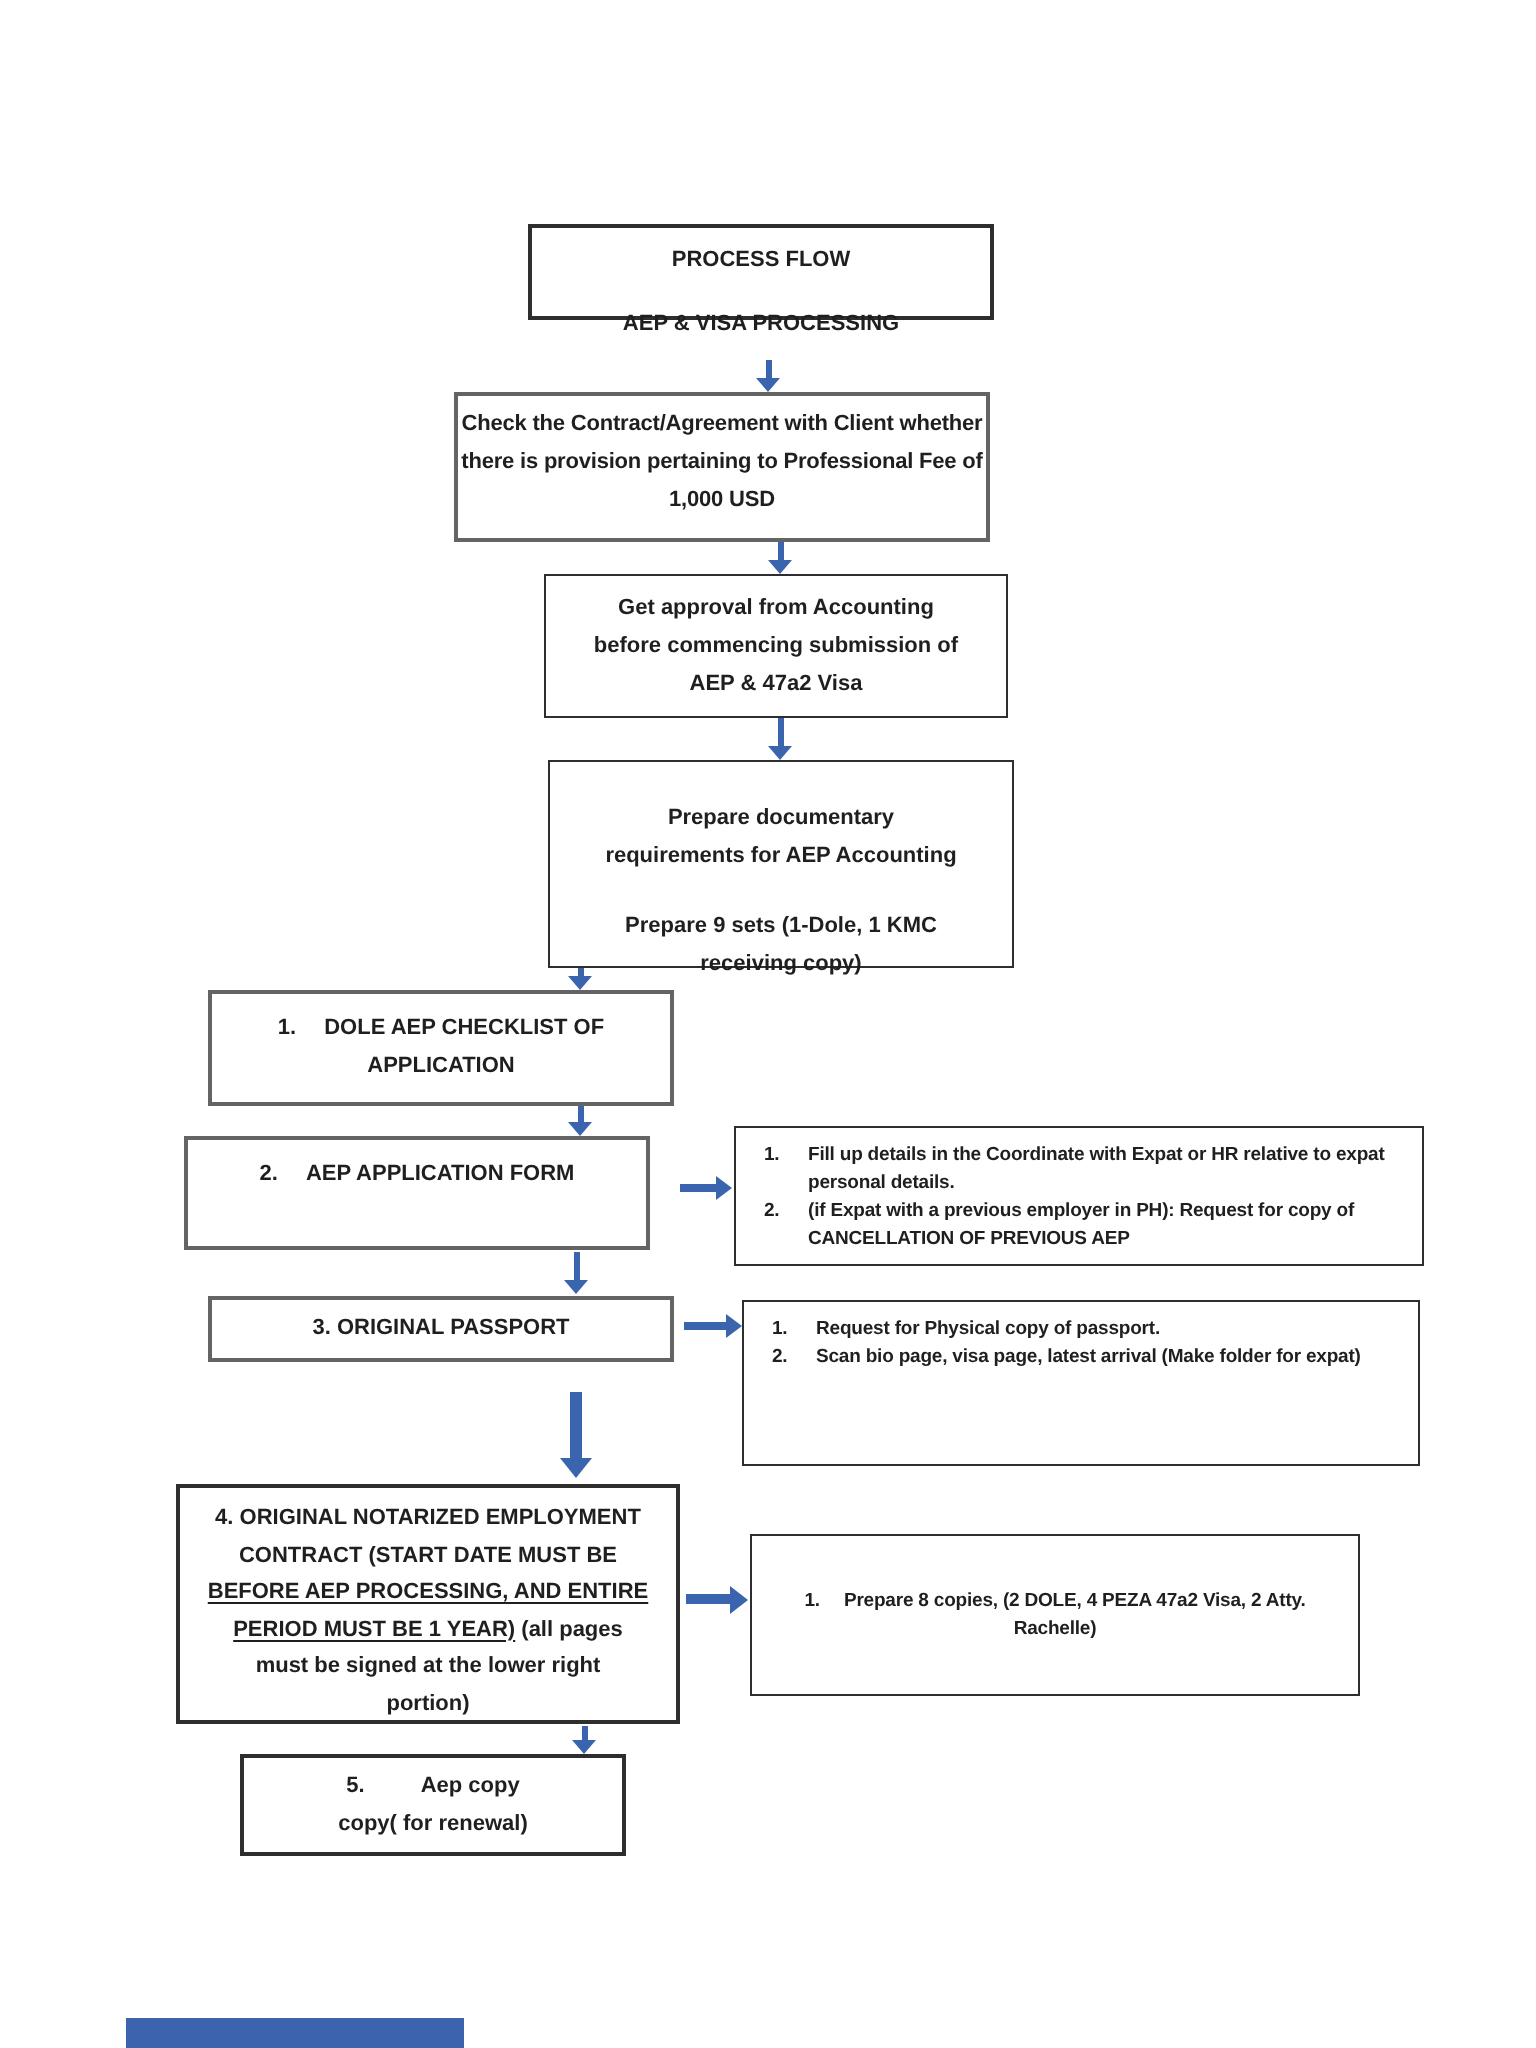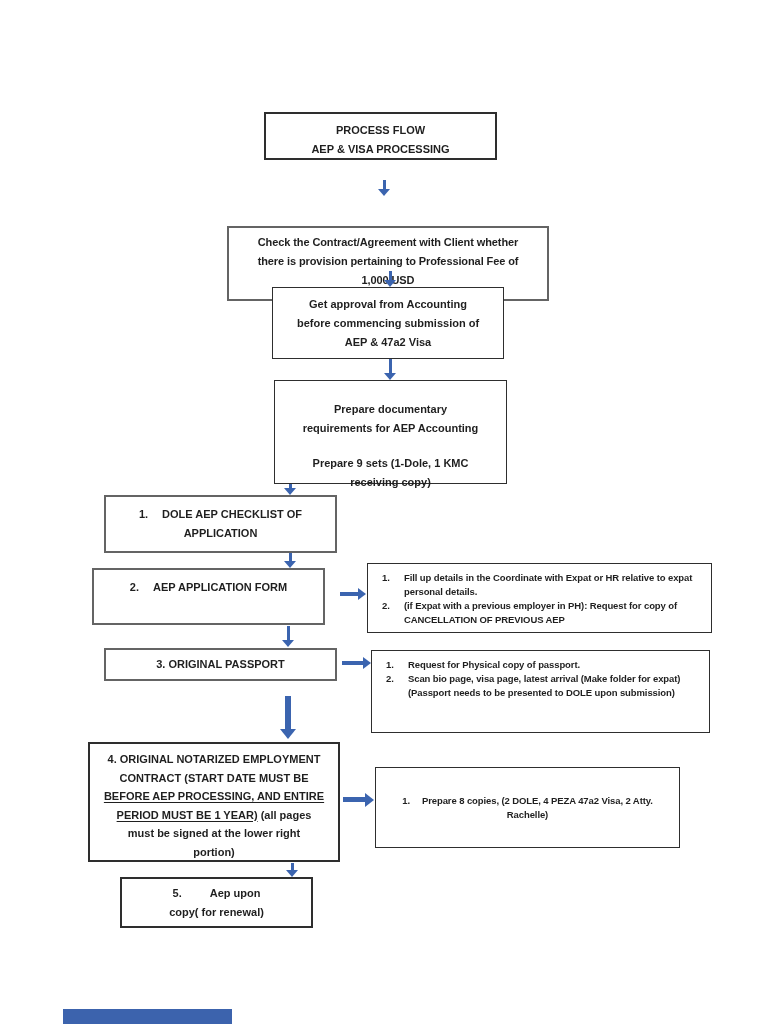--- a/index.html
+++ b/index.html
@@ -5,22 +5,22 @@
   html,body{margin:0;padding:0;background:#ffffff;}
   .page{position:relative;width:768px;height:1024px;background:#ffffff;overflow:hidden;
         font-family:"Liberation Sans",sans-serif;font-weight:bold;color:#1f1f1f;}
   .box{position:absolute;box-sizing:border-box;background:#fff;text-align:center;font-size:11px;}
   .b-dark{border:2px solid #2e2e2e;}
   .b-thin{border:1.5px solid #2e2e2e;}
   .b-gray{border:2px solid #646464;}
   .ln{white-space:nowrap;}
   
   .title-box{left:264px;top:112px;width:233px;height:48px;padding-top:7px;line-height:18px;}
-  .title-box .ln2{margin-top:1px;}
-  .check-box{left:227px;top:196px;width:322px;height:75px;padding-top:5px;line-height:19px;letter-spacing:-0.1px;margin-top:30px;}
+  .title-box .ln2{margin-top:14px;}
+  .check-box{left:227px;top:196px;width:268px;height:75px;padding-top:5px;line-height:19px;letter-spacing:-0.1px;}
   .approval-box{left:272px;top:287px;width:232px;height:72px;padding-top:7px;line-height:19px;}
   .prepare-box{left:274px;top:380px;width:233px;height:104px;padding-top:19px;line-height:19px;}
   .prepare-box .gap{margin-top:16px;}
   .step1-box{left:104px;top:495px;width:233px;height:58px;padding:8px 14px 0 14px;line-height:19px;white-space:normal;}
   .step2-box{left:92px;top:568px;width:233px;height:57px;padding-top:8px;line-height:19px;}
   .stepnum{margin-right:14px;}
   .step3-box{left:104px;top:648px;width:233px;height:33px;line-height:29px;}
   .step4-box{left:88px;top:742px;width:252px;height:120px;padding-top:6px;line-height:18.5px;}
   .step5-box{left:120px;top:877px;width:193px;height:51px;padding-top:5px;line-height:19px;}
   .step5-box .num{margin-right:28px;}
@@ -122,21 +122,20 @@
 
   <div class="note note2">
     <div class="nrow">
       <div class="nnum">1.</div>
       <div class="ntext">Request for Physical copy of passport.</div>
     </div>
     <div class="nrow">
       <div class="nnum">2.</div>
       <div class="ntext">
         <div>Scan bio page, visa page, latest arrival (Make folder for expat)</div>
-        <div>(Passport needs to be presented to DOLE upon submission)</div>
       </div>
     </div>
   </div>
 
   <div class="ad ad-big" style="left:280px;top:696px;height:43px;"></div>
 
   <div class="box b-dark step4-box">
     <div class="ln">4. ORIGINAL NOTARIZED EMPLOYMENT</div>
     <div class="ln">CONTRACT (START DATE MUST BE</div>
     <div class="ln ul">BEFORE AEP PROCESSING, AND ENTIRE</div>
@@ -149,19 +148,19 @@
 
   <div class="note note3">
     <div class="inner">
       <span class="nnum3">1.</span><span>Prepare 8 copies, (2 DOLE, 4 PEZA 47a2 Visa, 2 Atty. Rachelle)</span>
     </div>
   </div>
 
   <div class="ad" style="left:285px;top:863px;height:14px;"></div>
 
   <div class="box b-dark step5-box">
-    <div class="ln"><span class="num">5.</span><span>Aep upon</span></div>
+    <div class="ln"><span class="num">5.</span><span>Aep copy</span></div>
     <div class="ln">copy( for renewal)</div>
   </div>
 
   <div class="page-strip"></div>
 
 </div>
 
 </body></html>

